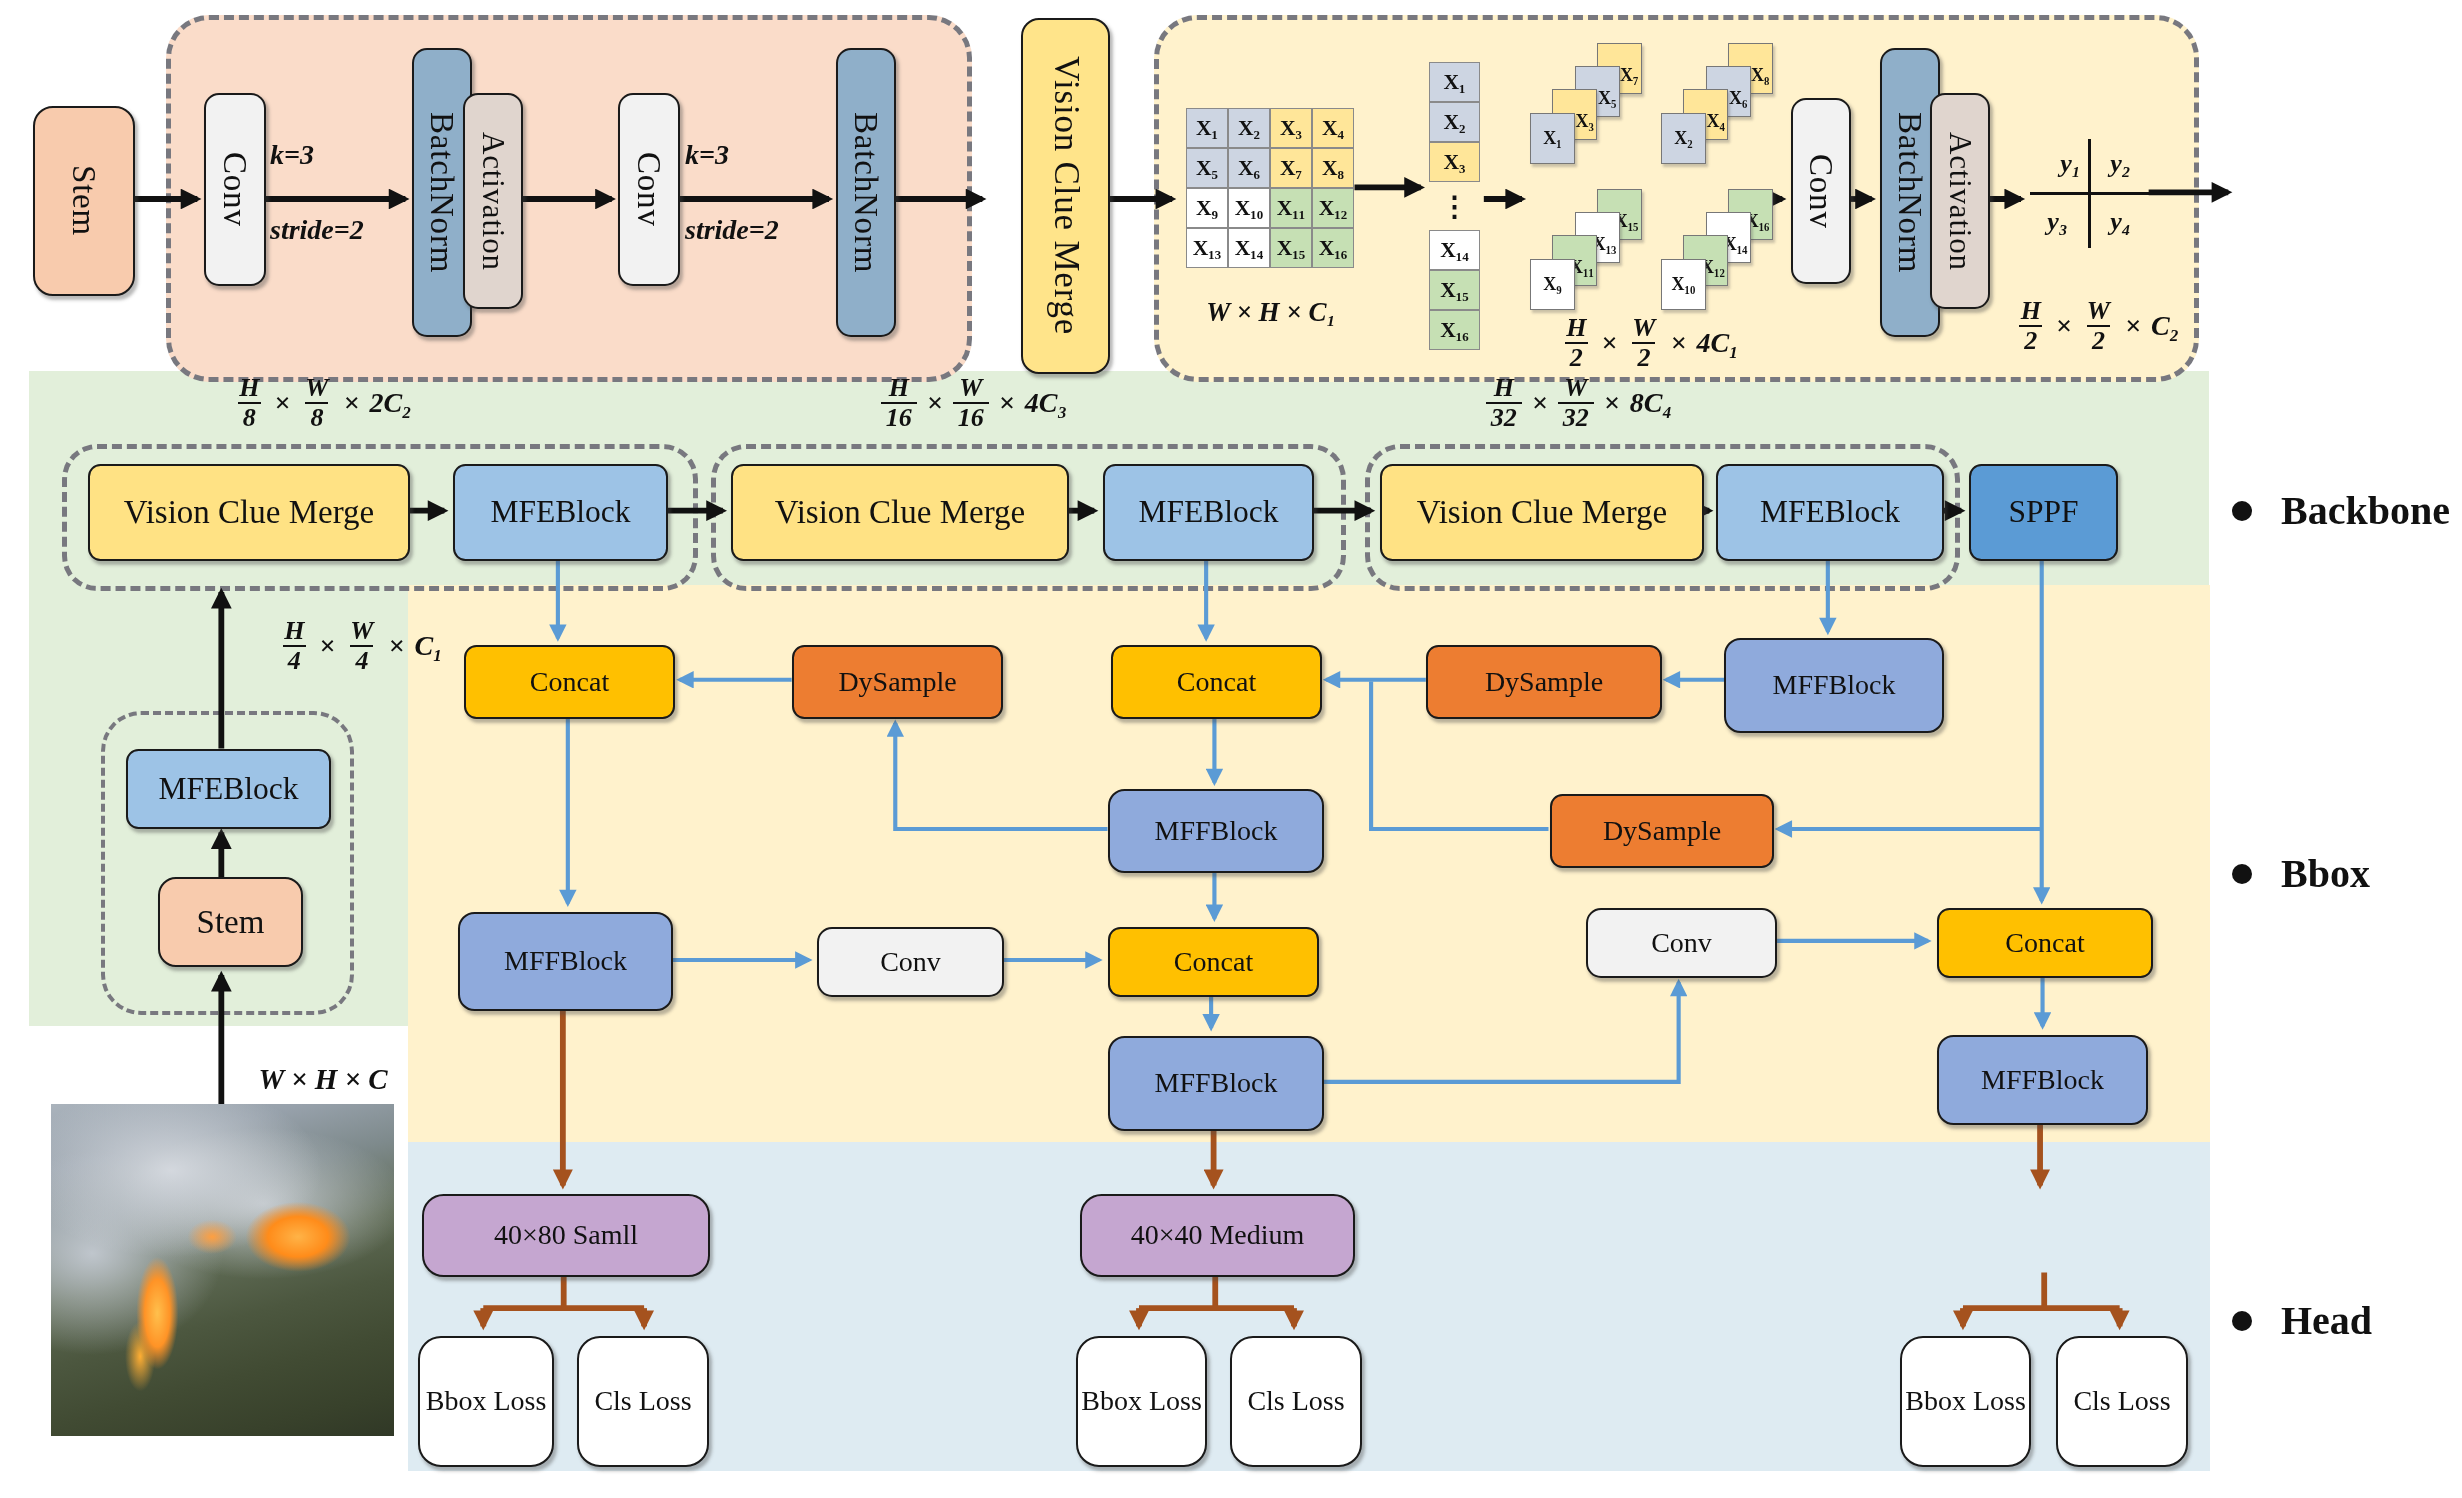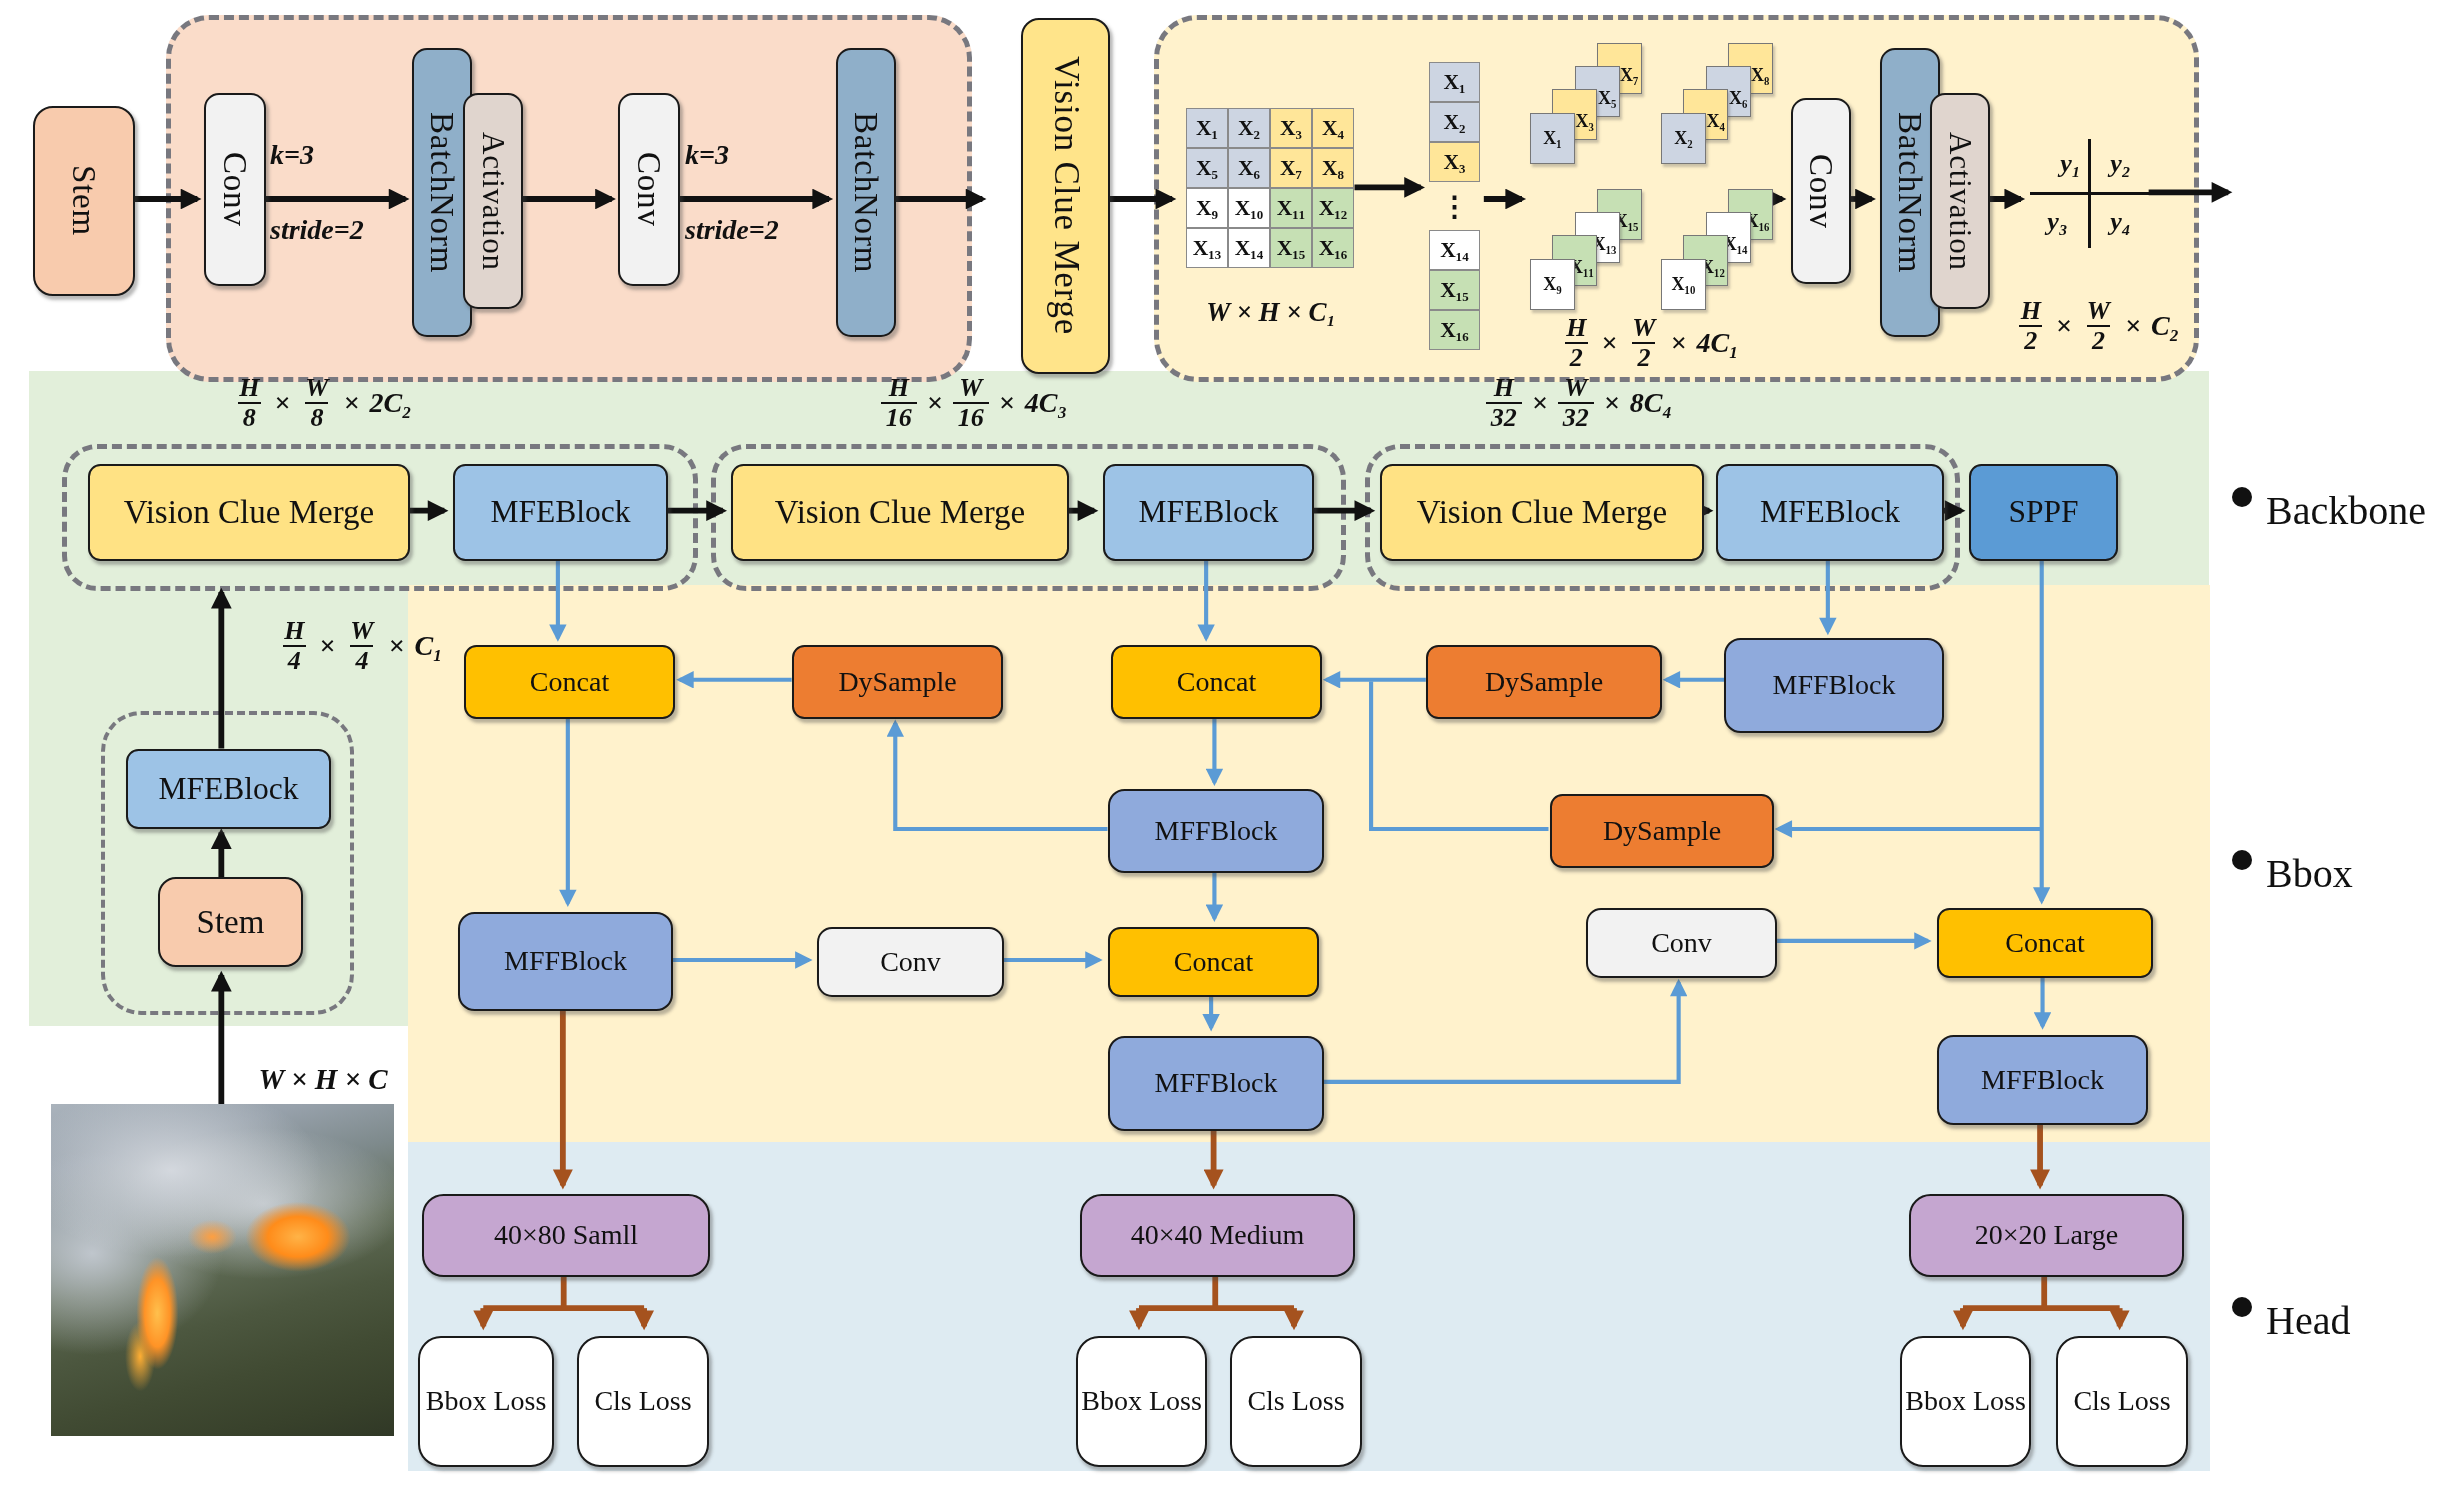--- a/index.html
+++ b/index.html
@@ -49,22 +49,22 @@
   .cluster{position:absolute;width:113px;height:122px;z-index:4;}
   .card{position:absolute;width:45px;height:51px;border:1.7px solid #777;box-sizing:border-box;
         font-weight:bold;font-size:18px;display:flex;align-items:center;justify-content:center;
         box-shadow:1.7px 2.5px 2.5px rgba(80,80,80,.3);}
   .card.back{align-items:flex-end;justify-content:flex-end;padding:0 2.5px 6.6px 0;}
   .quad{position:absolute;z-index:4;}
   .quad .vline{position:absolute;left:58px;top:0;width:3.3px;height:109px;background:#111;}
   .quad .hline{position:absolute;left:0;top:53px;width:119px;height:3.3px;background:#111;}
   .quad .qcell{position:absolute;width:55px;height:50px;display:flex;align-items:center;justify-content:center;
         font-weight:bold;font-style:italic;font-size:26px;}
-  .bullet-row{position:absolute;display:flex;gap:14px;z-index:5;
-        font-weight:normal;font-size:40px;}
+  .bullet-row{position:absolute;display:flex;align-items:center;gap:29px;z-index:5;
+        font-weight:bold;font-size:40px;}
   .bullet-dot{width:20px;height:20px;border-radius:50%;background:#111;}
   .fire{position:absolute;left:51px;top:1104px;width:343px;height:332px;z-index:4;
     background:
      radial-gradient(ellipse 75px 50px at 72% 40%, #ffb347 0%, #ff8c1a 40%, rgba(200,90,20,0) 70%),
      radial-gradient(ellipse 28px 75px at 31% 63%, #ffc04d 0%, #ff9326 45%, rgba(200,90,20,0) 75%),
      radial-gradient(ellipse 21.6px 50px at 26% 76%, #ffae33 0%, rgba(200,90,20,0) 70%),
      radial-gradient(ellipse 33px 23px at 47% 40%, #ff9f40 0%, rgba(200,90,20,0) 75%),
      radial-gradient(ellipse 216px 124px at 35% 20%, rgba(215,219,225,.95) 0%, rgba(215,219,225,0) 70%),
      radial-gradient(ellipse 182px 141px at 12% 45%, rgba(198,204,212,.92) 0%, rgba(198,204,212,0) 72%),
      radial-gradient(ellipse 207px 108px at 62% 30%, rgba(206,211,217,.85) 0%, rgba(206,211,217,0) 70%),
@@ -416,23 +416,20 @@
   <div class="box f-mff" style="left:1937px;top:1035px;width:207px;height:86px;border-radius:16.6px;">
       <span>MFFBlock</span>
     </div>
 
   <div class="box f-purple" style="left:422px;top:1194px;width:284px;height:79px;">
       <span>40×80 Samll</span>
     </div>
   <div class="box f-purple" style="left:1080px;top:1194px;width:271px;height:79px;">
       <span>40×40 Medium</span>
     </div>
-  <div class="box f-purple" style="left:1909px;top:1194px;width:271px;height:79px;">
-      <span>20×20 Large</span>
-    </div>
 
   <div class="box f-loss" style="left:418px;top:1336px;width:132px;height:127px;">
       <span>Bbox Loss</span>
     </div>
   <div class="box f-loss" style="left:577px;top:1336px;width:128px;height:127px;">
       <span>Cls Loss</span>
     </div>
   <div class="box f-loss" style="left:1076px;top:1336px;width:127px;height:127px;">
       <span>Bbox Loss</span>
     </div>

